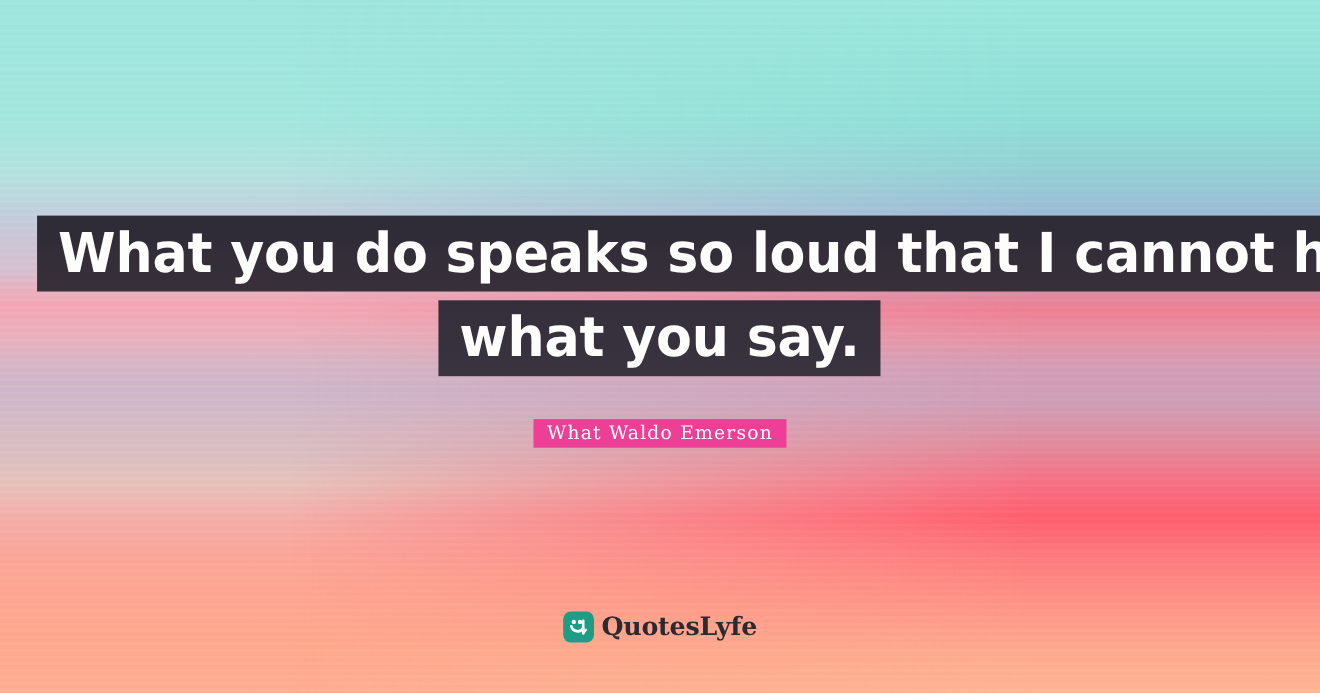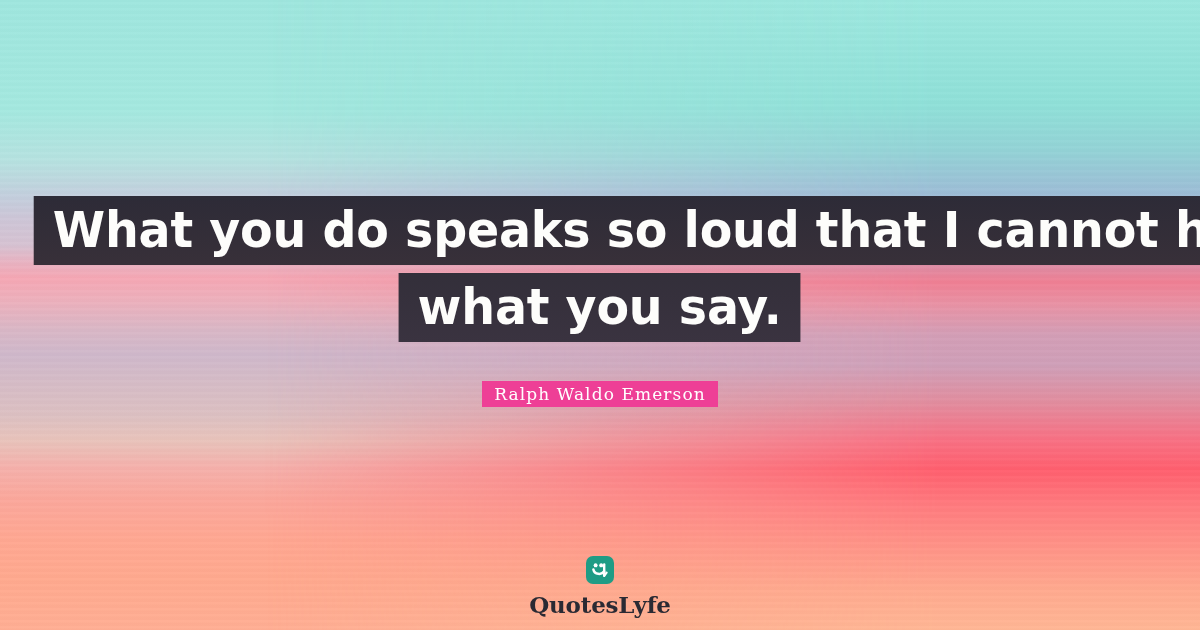--- a/index.html
+++ b/index.html
@@ -129,21 +129,20 @@
   
   .logo-wrap {
     position: absolute;
     left: 0;
     right: 0;
     top: 556px;
     display: flex;
     align-items: center;
     justify-content: center;
     gap: 7px;
-    flex-direction: column;
   }
   .logo-mark {
     width: 28px;
     height: 28px;
     border-radius: 7px;
     background: #1f9c85;
     position: relative;
     flex: none;
   }
   .logo-mark svg { display: block; }
@@ -165,21 +164,21 @@
   <div class="bg-right"></div>
   <div class="bg-streaks"></div>
 
   <div class="quote-block">
     <div class="quote-line quote-line-1">What you do speaks so loud that I cannot hear</div>
     <br>
     <div class="quote-line quote-line-2">what you say.</div>
   </div>
 
   <div class="author-wrap">
-    <span class="author-chip">Ralph Waldo Emerson</span>
+    <span class="author-chip">What Waldo Emerson</span>
   </div>
 
   <div class="logo-wrap">
     <span class="logo-mark">
       <svg width="28" height="28" viewBox="0 0 28 28" aria-hidden="true">
         <circle cx="9.6" cy="9.2" r="1.9" fill="#ffffff"></circle>
         <rect x="8.2" y="8.6" width="2.9" height="2.6" fill="#ffffff"></rect>
         <circle cx="15.2" cy="9.2" r="1.9" fill="#ffffff"></circle>
         <rect x="13.8" y="8.6" width="2.9" height="2.6" fill="#ffffff"></rect>
         <path d="M7.4 13.4 C8.4 18.6 15.6 19.4 18.2 15.2" stroke="#ffffff" stroke-width="2.5" fill="none" stroke-linecap="round"></path>

